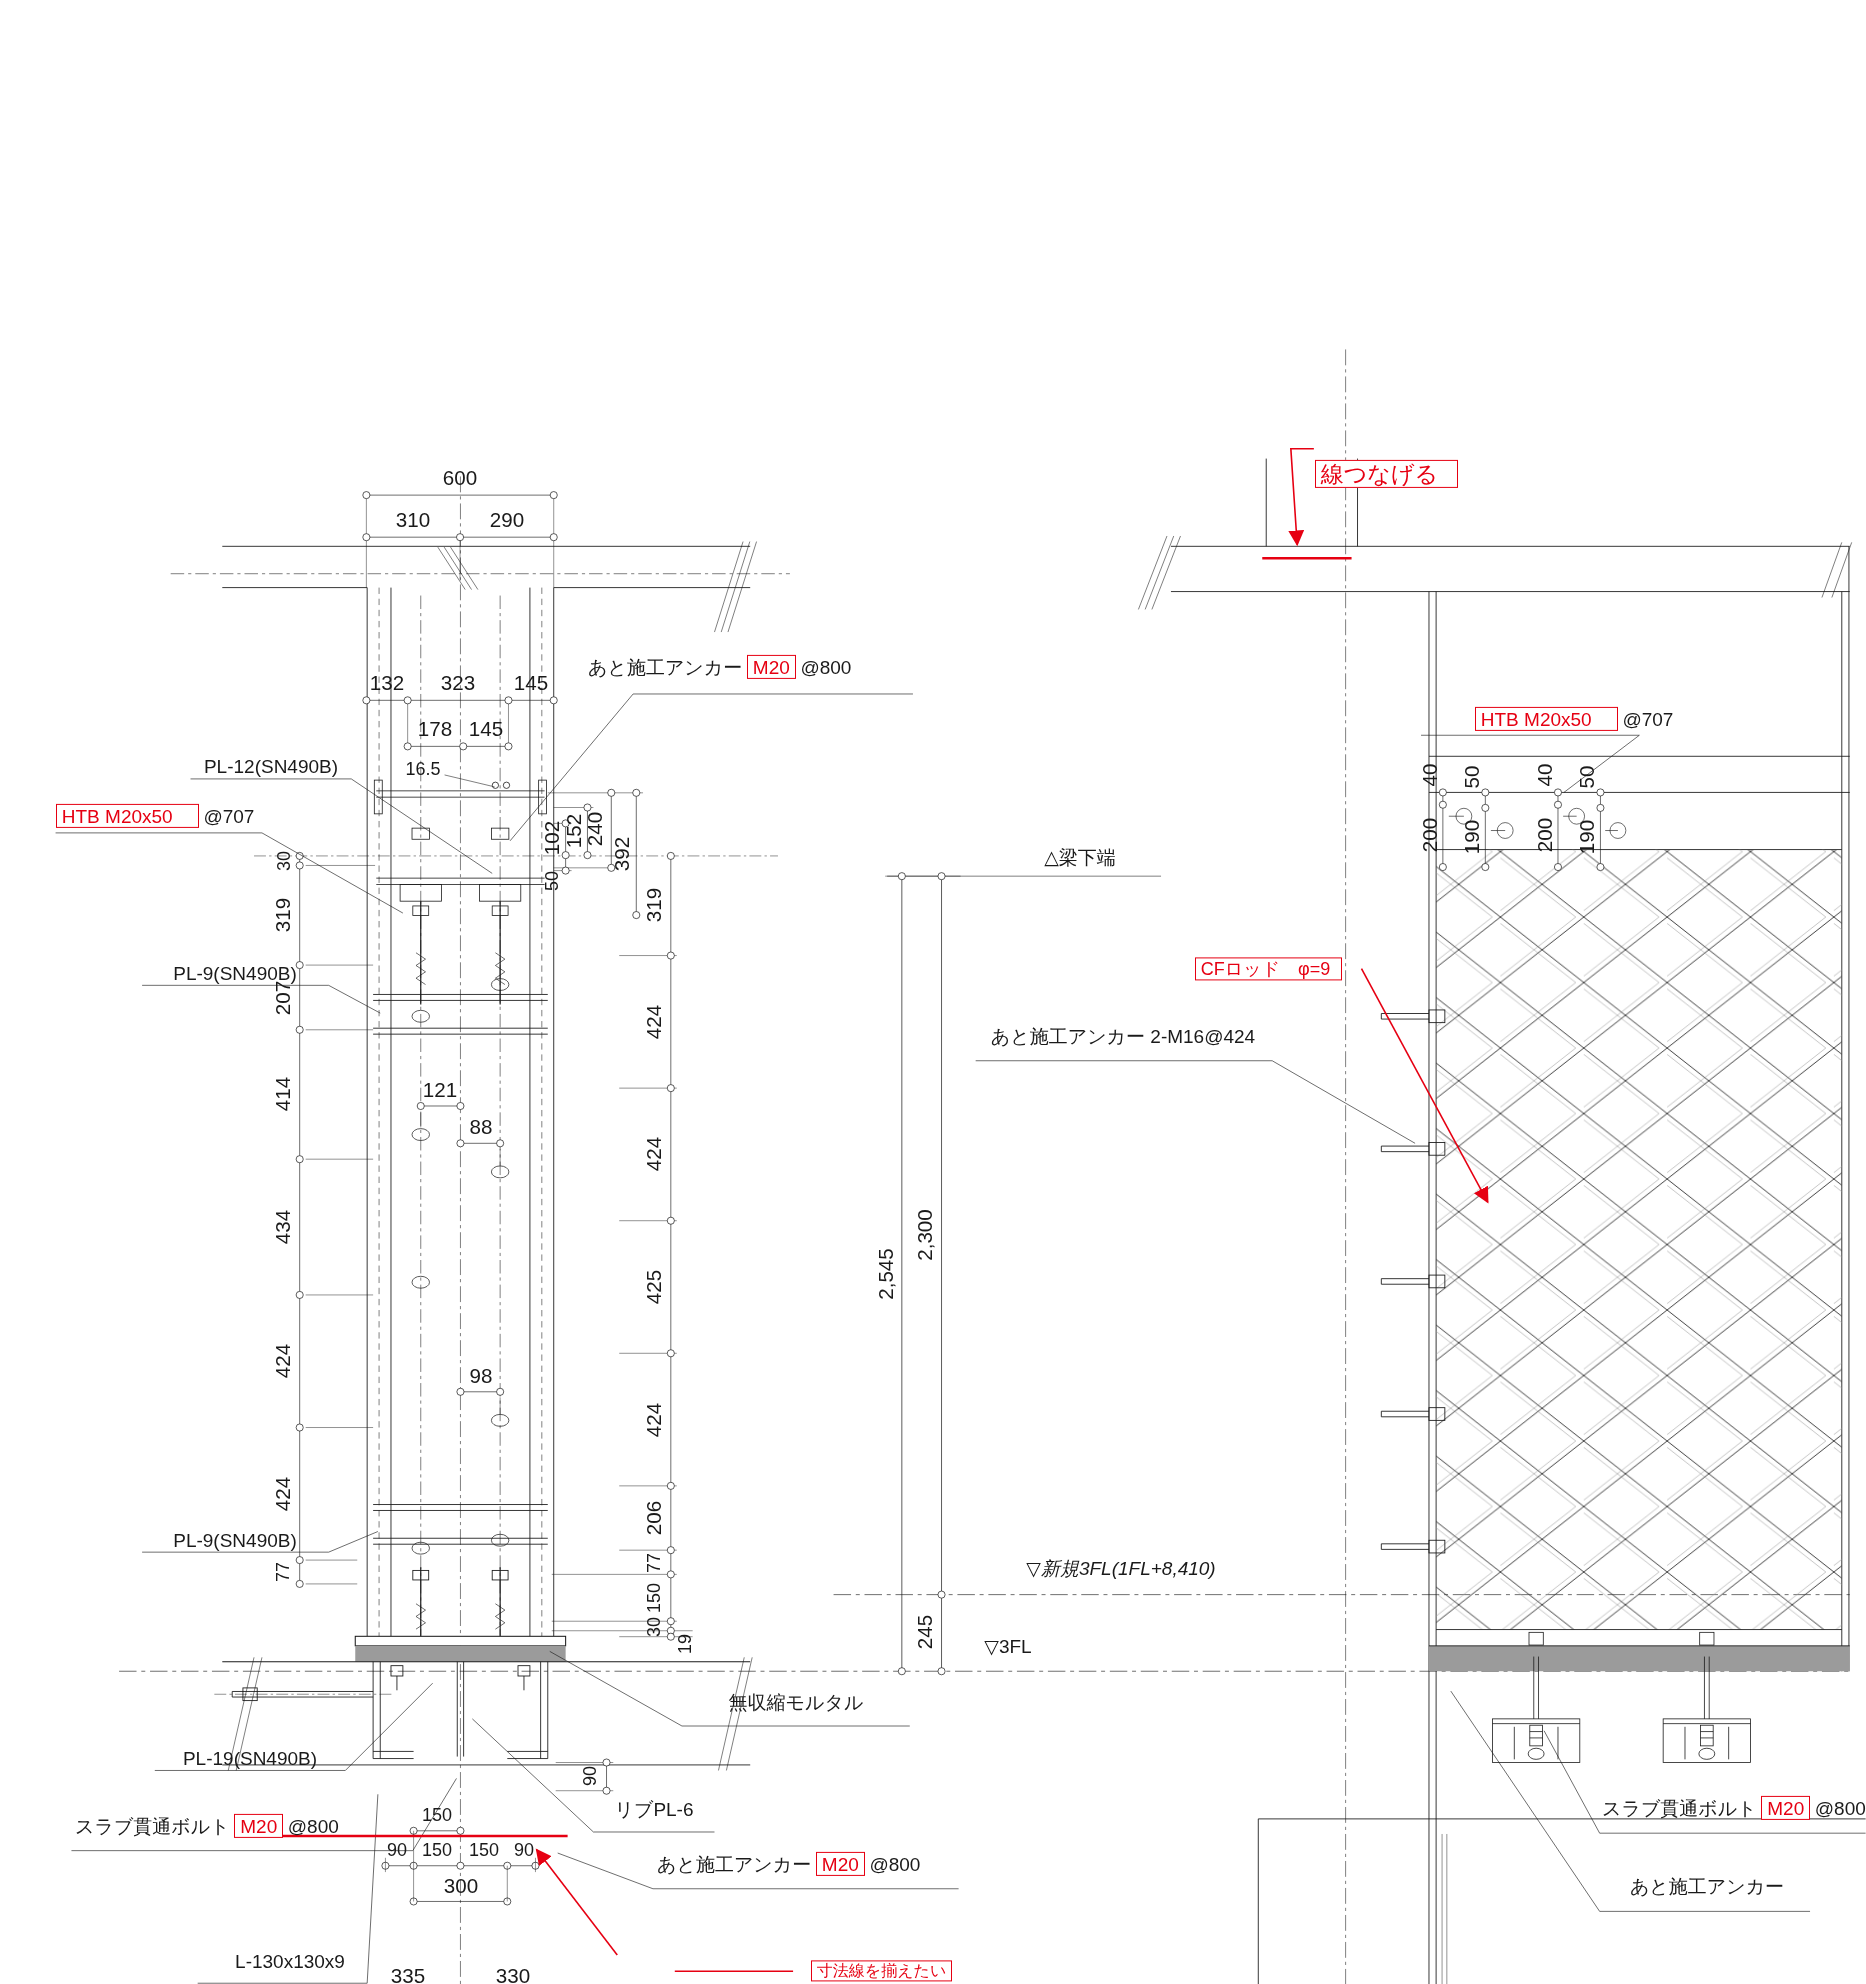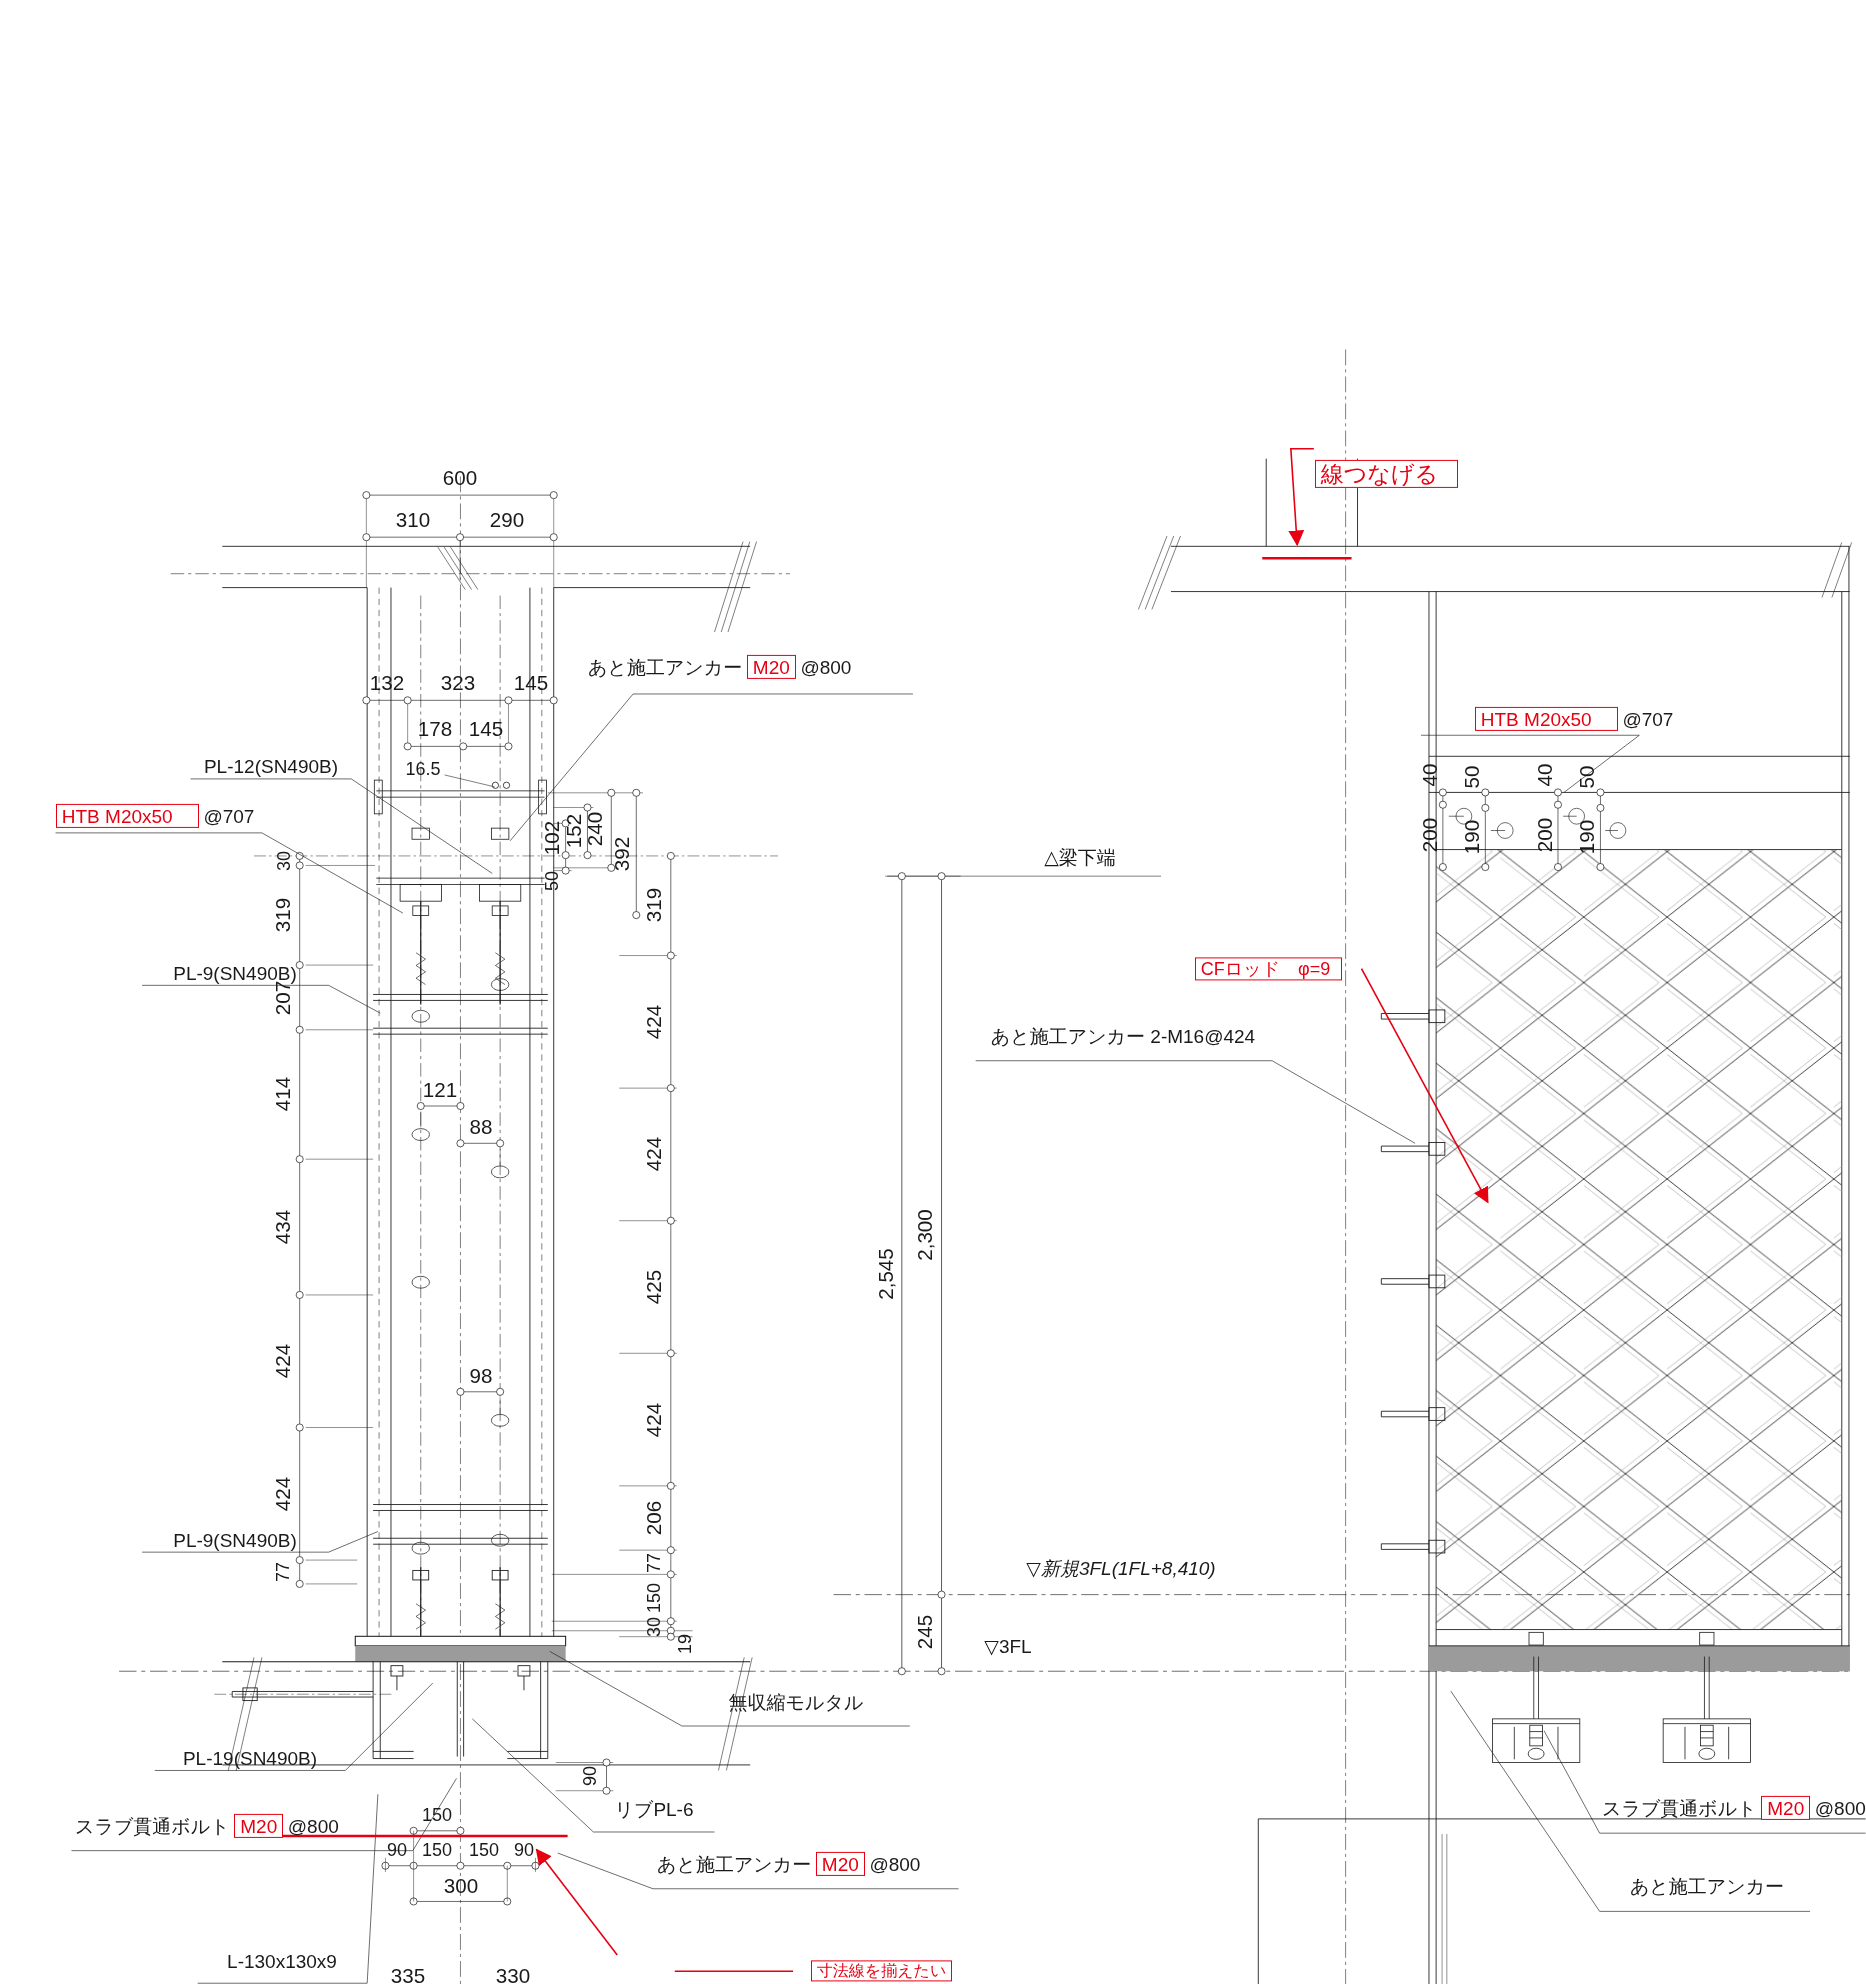--- a/index.html
+++ b/index.html
@@ -684,21 +684,21 @@
         <span>90</span>
       </div>
       <div class="txt al" style="left: 657px; top: 1864px; font-size: 19px;">
         <span>あと施工アンカー</span>
         <span class="rbox">M20</span>
         <span>@800</span>
       </div>
       <div class="txt" style="left: 461px; top: 1886px; font-size: 20.6px;">
         <span>300</span>
       </div>
-      <div class="txt" style="left: 282px; top: 1961px; font-size: 19px;">
+      <div class="txt" style="left: 290px; top: 1961px; font-size: 19px;">
         <span>L-130x130x9</span>
       </div>
       <div class="txt" style="left: 408px; top: 1976px; font-size: 20.6px;">
         <span>335</span>
       </div>
       <div class="txt" style="left: 513px; top: 1976px; font-size: 20.6px;">
         <span>330</span>
       </div>
       <div class="txt al" style="left: 792px; top: 1971px; font-size: 16px; padding-left: 19px;">
         <span class="rbox">寸法線を揃えたい</span>

